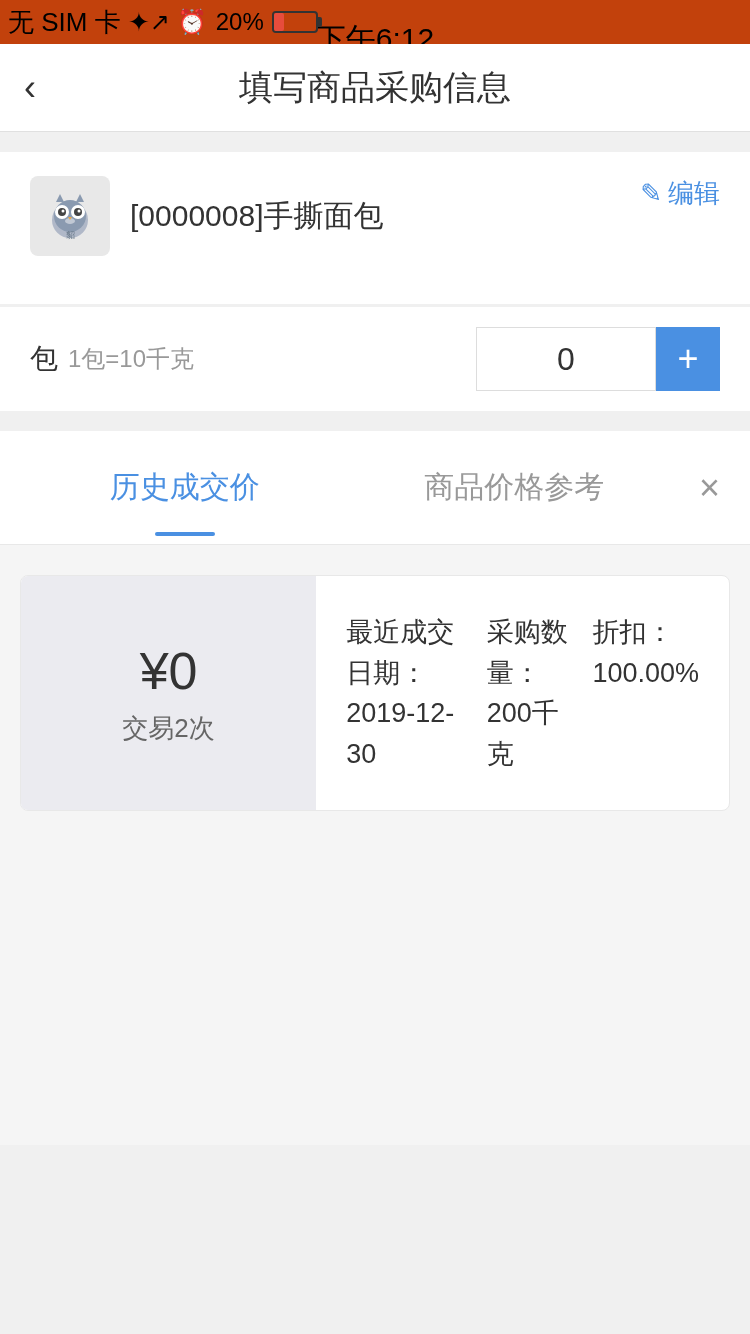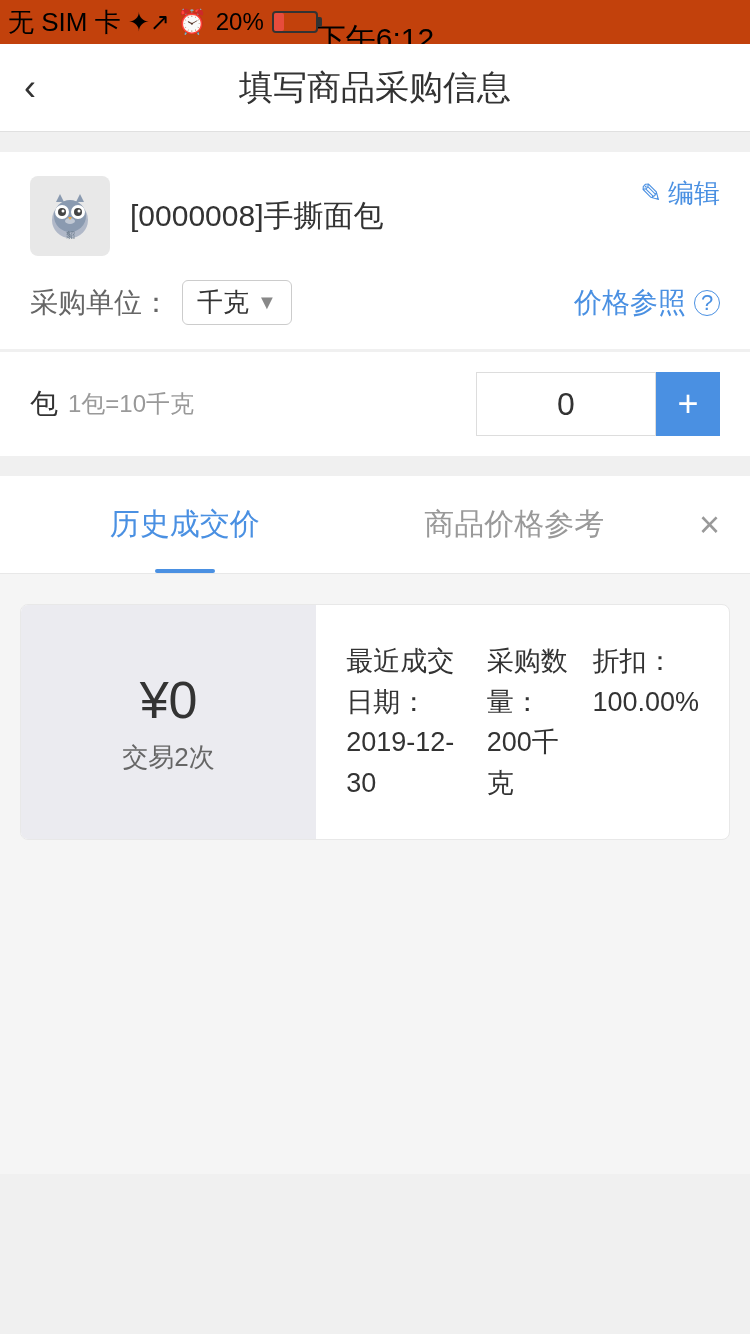--- a/index.html
+++ b/index.html
@@ -222,21 +222,21 @@
       justify-content: center;
     }
 
     
     .tabs-container {
       background: #fff;
       margin-top: 20px;
       display: flex;
       align-items: center;
       border-bottom: 1px solid #e8e8e8;
-      padding: 0 20px;
+      padding: 8px 20px;
       position: relative;
     }
     .tab-item {
       flex: 1;
       text-align: center;
       padding: 28px 0;
       font-size: 30px;
       color: #999;
       cursor: pointer;
       position: relative;
@@ -354,33 +354,20 @@
         </svg>
       </div>
       <span class="product-name">[0000008]手撕面包</span>
     </div>
     <div class="edit-btn">
       <span>✎</span>
       <span>编辑</span>
     </div>
   </div>
 
-  <div class="product-unit-row">
-    <div style="display:flex;align-items:center;gap:12px;">
-      <span class="unit-label">采购单位：</span>
-      <div class="unit-select">
-        <span>千克</span>
-        <span style="font-size:20px;color:#888;">▼</span>
-      </div>
-    </div>
-    <div class="price-ref">
-      <span>价格参照</span>
-      <span style="width:26px;height:26px;border:1.5px solid #4a90e2;border-radius:50%;display:inline-flex;align-items:center;justify-content:center;font-size:22px;">?</span>
-    </div>
-  </div>
 </div>
 
 <div class="quantity-row">
   <div class="quantity-label">
     <span class="pkg-label">包</span>
     <span class="pkg-hint">1包=10千克</span>
   </div>
   <div class="quantity-control">
     <input class="qty-input" type="text" value="0" style="">
     <button class="qty-plus">+</button>

